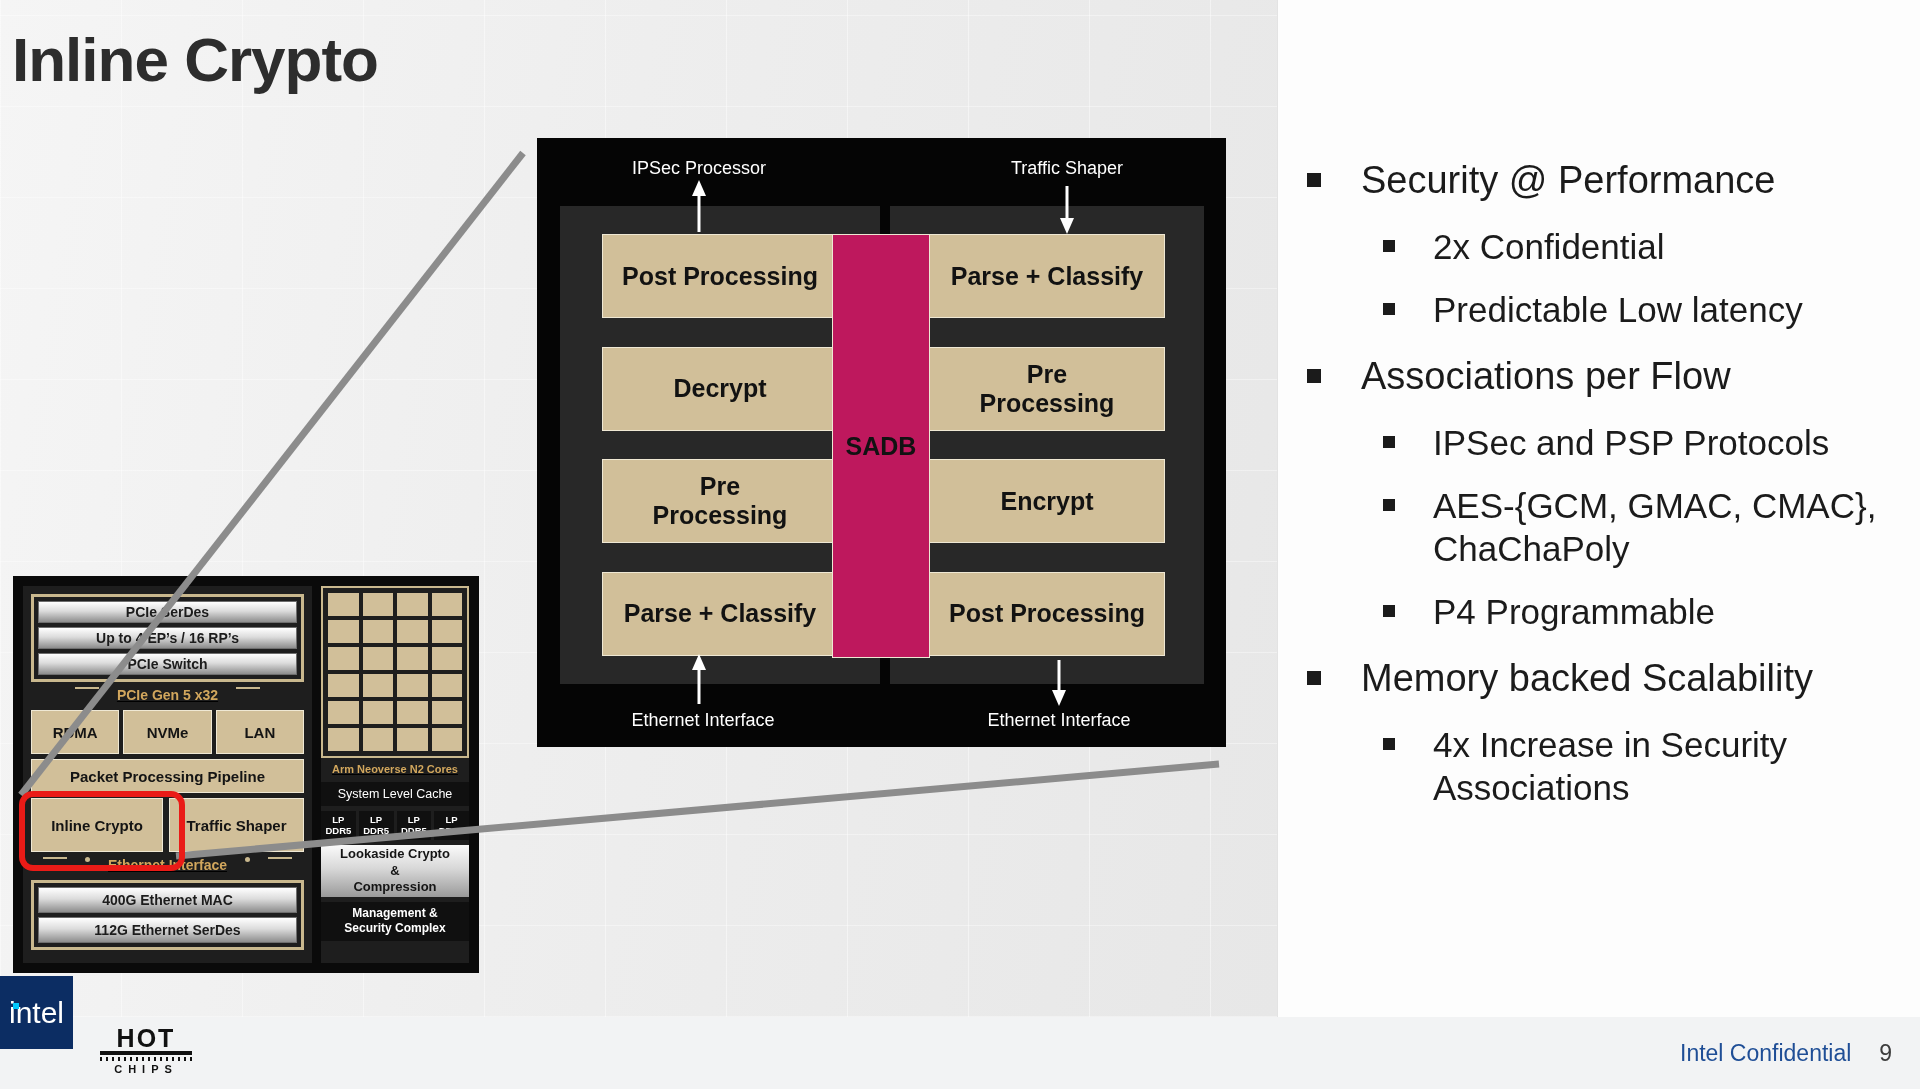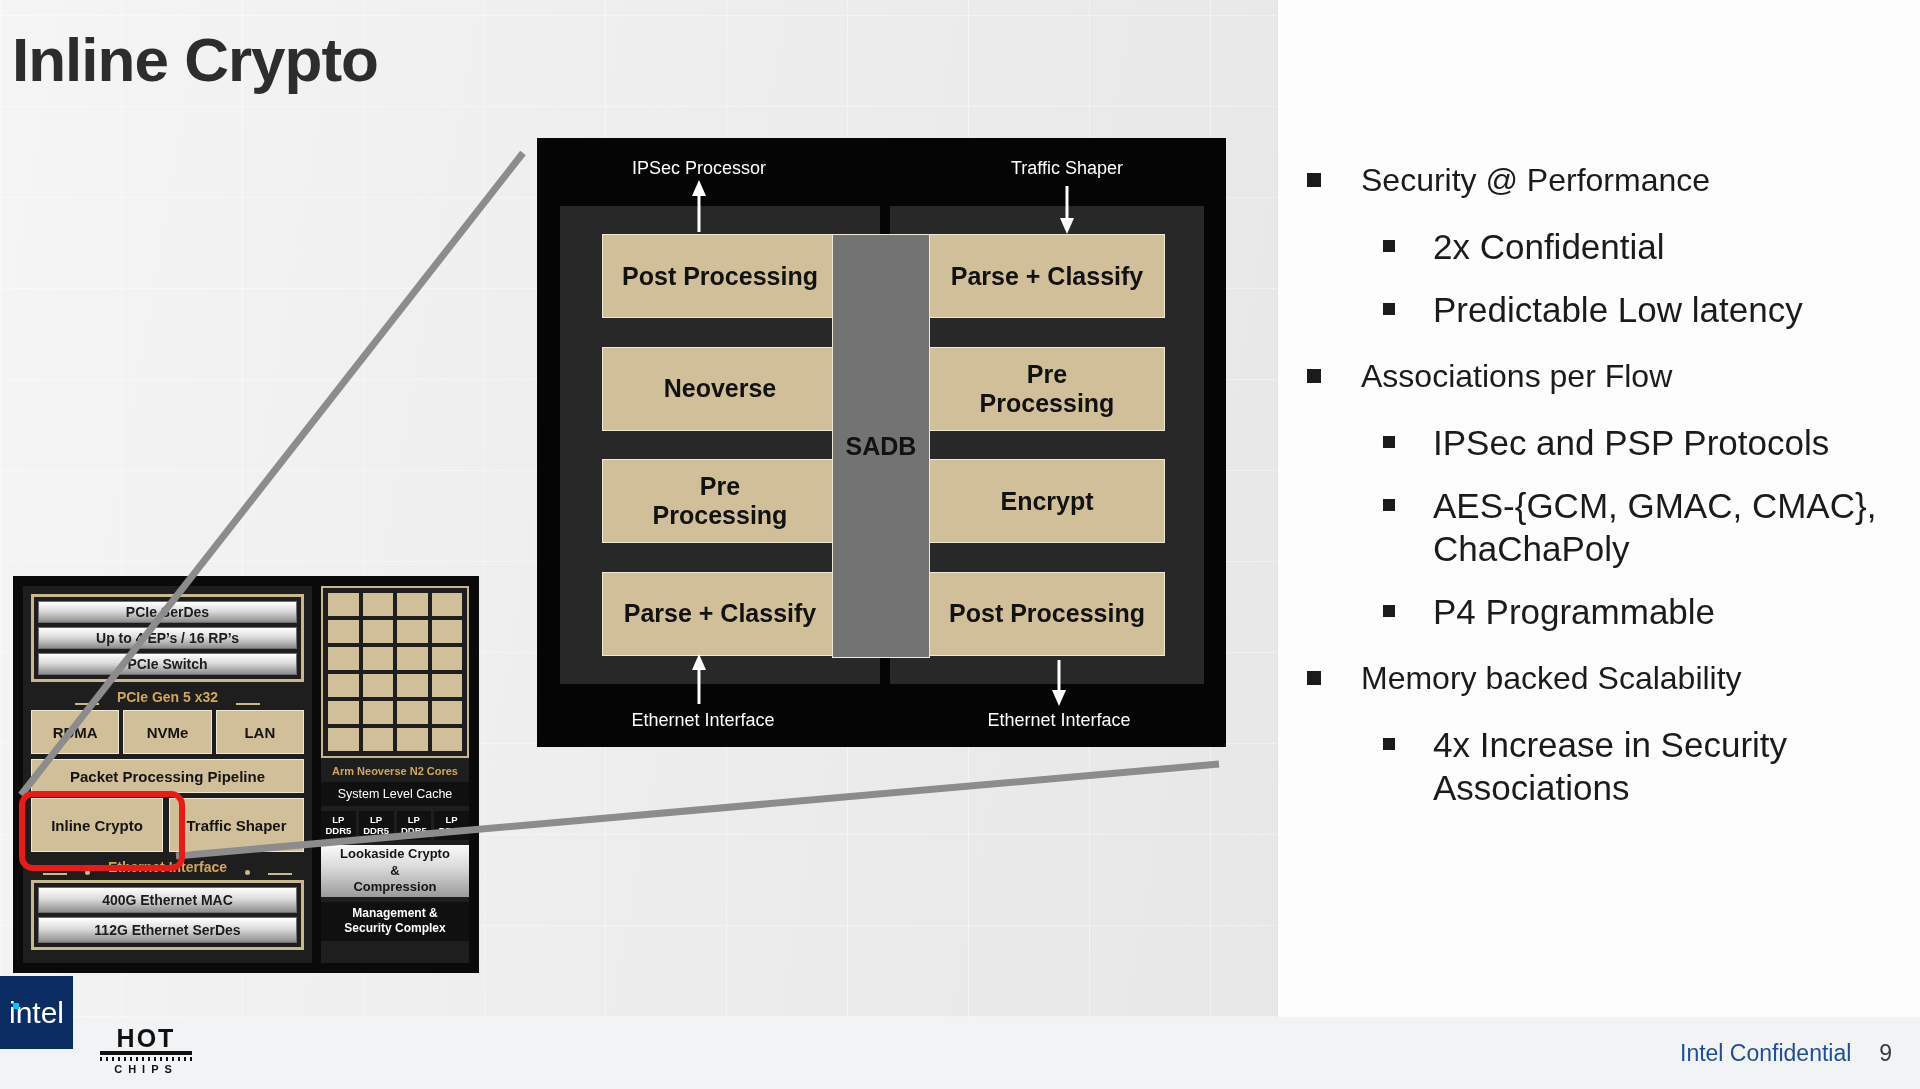--- a/index.html
+++ b/index.html
@@ -31,42 +31,42 @@
     font-size:62px;font-weight:600;color:#2d2d2d;letter-spacing:-1px;
   }
   
   .bullets{
     position:absolute;left:1303px;top:155px;width:575px;z-index:2;
     color:#1b1b1b;
   }
   .b-item{display:flex;align-items:flex-start;margin-bottom:20px;}
   .b-item .marker{flex:0 0 auto;background:#1b1b1b;}
   .b-item.lvl1 .marker{width:14px;height:14px;margin:18px 0 0 4px;}
-  .b-item.lvl1 .txt{font-size:32px;line-height:50px;margin-left:40px;}
+  .b-item.lvl1 .txt{font-size:38px;line-height:50px;margin-left:40px;}
   .b-item.lvl2 .marker{width:12px;height:12px;margin:15px 0 0 80px;}
   .b-item.lvl2 .txt{font-size:35px;line-height:43px;margin-left:38px;}
   
   .chip{
     position:absolute;left:13px;top:576px;width:466px;height:397px;
     background:#0a0a0a;box-sizing:border-box;padding:10px;
     display:flex;gap:9px;z-index:2;
   }
   .chip-left{flex:1;background:#1e1e1e;padding:8px;box-sizing:border-box;
     display:flex;flex-direction:column;gap:5px;}
   .chip-right{width:148px;background:#1e1e1e;box-sizing:border-box;
     display:flex;flex-direction:column;gap:5px;}
   .bar-group{border:3px solid #c9b88e;padding:4px;display:flex;flex-direction:column;gap:4px;}
   .silver-bar{
     height:22px;border:1px solid #6e6e6e;box-sizing:border-box;
     background:linear-gradient(180deg,#ffffff 0%,#dcdcdc 45%,#8d8d8d 100%);
     display:flex;align-items:center;justify-content:center;
     font-size:14px;font-weight:600;color:#1c1c1c;white-space:nowrap;
   }
   .eth-bar{height:26px;}
-  .gold-row{display:flex;align-items:flex-end;justify-content:center;gap:18px;height:18px;}
+  .gold-row{display:flex;align-items:flex-start;justify-content:center;gap:18px;height:18px;text-decoration:underline;}
   .gold-text{color:#d2a75d;font-size:14px;font-weight:700;white-space:nowrap;}
   .bracket{width:24px;height:2px;background:#c9b88e;}
   .bdot{width:5px;height:5px;border-radius:50%;background:#c9b88e;}
   .tan-row{display:flex;gap:4px;}
   .tan-block{
     background:#d1bf99;border:1px solid #efe8d4;box-sizing:border-box;
     color:#141414;font-weight:700;font-size:15px;text-align:center;
     display:flex;align-items:center;justify-content:center;
   }
   .io-block{height:44px;flex:1;}
@@ -105,21 +105,21 @@
     display:flex;flex-direction:column;justify-content:space-evenly;align-items:center;}
   .d-panel.left{left:23px;width:320px;}
   .d-panel.right{left:353px;width:314px;}
   .d-blk{
     width:236px;height:84px;background:#d1bf99;border:1px solid #efe8d4;box-sizing:border-box;
     color:#121212;font-size:25px;font-weight:700;text-align:center;line-height:1.15;
     display:flex;align-items:center;justify-content:center;white-space:pre-line;
   }
   .sadb{
     position:absolute;left:295px;top:96px;width:98px;height:424px;
-    background:#737373;border:1px solid #efe8d4;box-sizing:border-box;
+    background:#be185d;border:1px solid #efe8d4;box-sizing:border-box;
     color:#121212;font-size:25px;font-weight:700;
     display:flex;align-items:center;justify-content:center;
   }
   .d-label{position:absolute;color:#ffffff;font-size:18px;white-space:nowrap;transform:translateX(-50%);}
   .d-label.tl{left:162px;top:20px;}
   .d-label.tr{left:530px;top:20px;}
   .d-label.bl{left:166px;top:572px;}
   .d-label.br{left:522px;top:572px;}
   .d-arrows{position:absolute;left:0;top:0;width:689px;height:609px;pointer-events:none;}
   
@@ -278,21 +278,21 @@
 </svg>
 
 <div class="red-box"></div>
 
 <div class="detail">
   <div class="d-label tl">IPSec Processor</div>
   <div class="d-label tr">Traffic Shaper</div>
 
   <div class="d-panel left">
     <div class="d-blk">Post Processing</div>
-    <div class="d-blk">Neoverse</div>
+    <div class="d-blk">Decrypt</div>
     <div class="d-blk">Pre
 Processing</div>
     <div class="d-blk">Parse + Classify</div>
   </div>
   <div class="d-panel right">
     <div class="d-blk">Parse + Classify</div>
     <div class="d-blk">Pre
 Processing</div>
     <div class="d-blk">Encrypt</div>
     <div class="d-blk">Post Processing</div>

